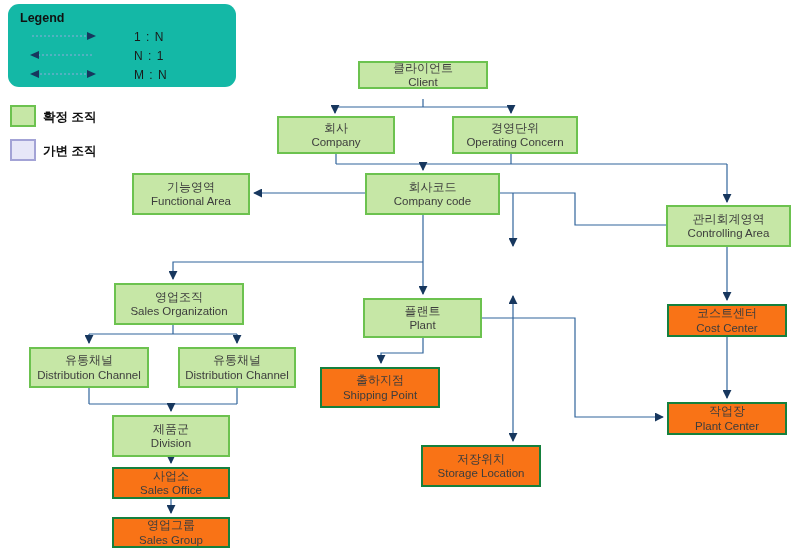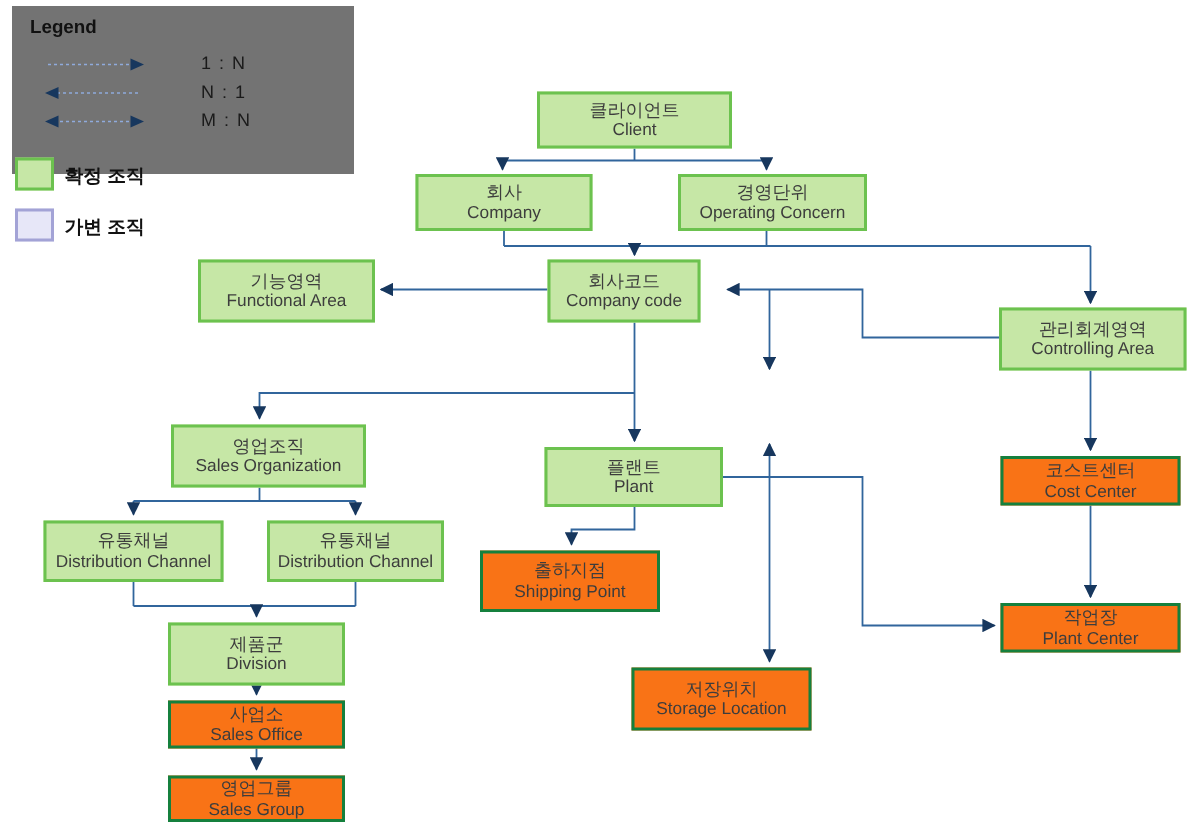--- a/index.html
+++ b/index.html
@@ -1,22 +1,22 @@
 <!DOCTYPE html>
 <html><head>
 <meta charset="utf-8">
 <style>
   html,body{margin:0;padding:0;background:#ffffff;}
   body{font-family:"Liberation Sans","DejaVu Sans",sans-serif;}
   .canvas{position:relative;width:800px;height:554px;background:#ffffff;overflow:hidden;}
   .wires{position:absolute;left:0;top:0;z-index:1;}
   
-  .legend{position:absolute;left:8px;top:4px;width:228px;height:112px;background:#737373;z-index:2;box-sizing:border-box;padding:7px 0 0 12px;}
+  .legend{position:absolute;left:8px;top:4px;width:228px;height:83px;background:#14b8a6;z-index:2;box-sizing:border-box;padding:7px 0 0 12px;border-radius:11px;}
   .legend-title{font-size:12.5px;font-weight:bold;color:#111111;margin-bottom:5px;}
-  .legend-row{display:flex;align-items:flex-end;height:19px;}
+  .legend-row{display:flex;align-items:flex-start;height:19px;}
   .legend-row svg{margin-left:8px;}
   .legend-label{margin-left:36px;font-size:12px;color:#1a1a1a;letter-spacing:1px;}
   
   .swatch{position:absolute;width:26px;height:22px;box-sizing:border-box;z-index:2;}
   .swatch.green{left:10px;top:105px;background:#c6e7a6;border:2px solid #6cc24f;}
   .swatch.lavender{left:10px;top:139px;background:#e7e7f8;border:2px solid #a3a3d6;}
   .swatch-label{position:absolute;left:43px;font-size:12.5px;font-weight:bold;color:#111111;z-index:2;text-align:right;}
   .swatch-label.g{top:109px;}
   .swatch-label.l{top:143px;}
   
@@ -96,37 +96,37 @@
       </svg>
       <span class="legend-label">M : N</span>
     </div>
   </div>
 
   <div class="swatch green"></div>
   <div class="swatch-label g">확정 조직</div>
   <div class="swatch lavender"></div>
   <div class="swatch-label l">가변 조직</div>
 
-  <div class="node green" style="left:358px;top:61px;width:130px;height:38px">
+  <div class="node green" style="left:358px;top:61px;width:130px;height:28px">
     <span class="ko">클라이언트</span>
     <span class="en">Client</span>
   </div>
   <div class="node green" style="left:277px;top:116px;width:118px;height:38px">
     <span class="ko">회사</span>
     <span class="en">Company</span>
   </div>
   <div class="node green" style="left:452px;top:116px;width:126px;height:38px">
     <span class="ko">경영단위</span>
     <span class="en">Operating Concern</span>
   </div>
   <div class="node green" style="left:132px;top:173px;width:118px;height:42px">
     <span class="ko">기능영역</span>
     <span class="en">Functional Area</span>
   </div>
-  <div class="node green" style="left:365px;top:173px;width:102px;height:42px">
+  <div class="node green" style="left:365px;top:173px;width:135px;height:42px">
     <span class="ko">회사코드</span>
     <span class="en">Company code</span>
   </div>
   <div class="node green" style="left:666px;top:205px;width:125px;height:42px">
     <span class="ko">관리회계영역</span>
     <span class="en">Controlling Area</span>
   </div>
   <div class="node green" style="left:114px;top:283px;width:130px;height:42px">
     <span class="ko">영업조직</span>
     <span class="en">Sales Organization</span>

